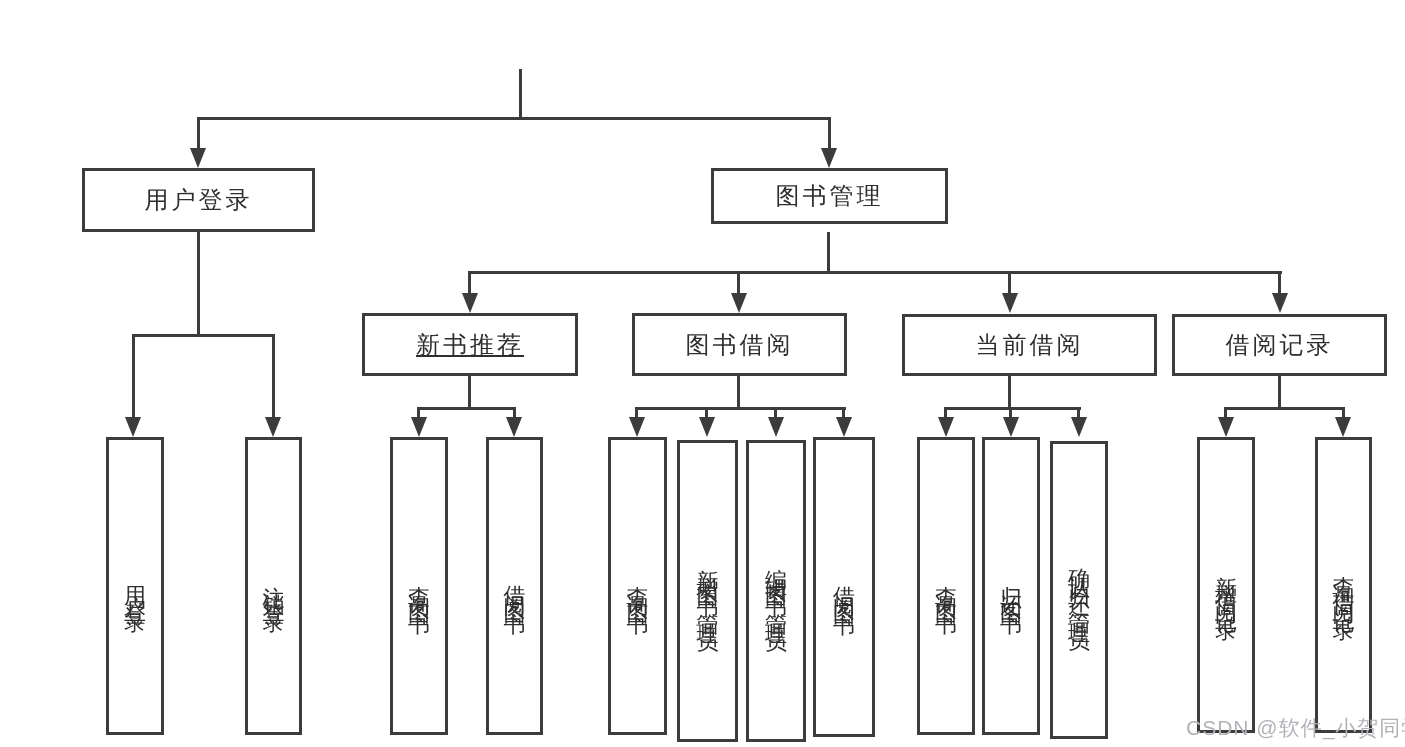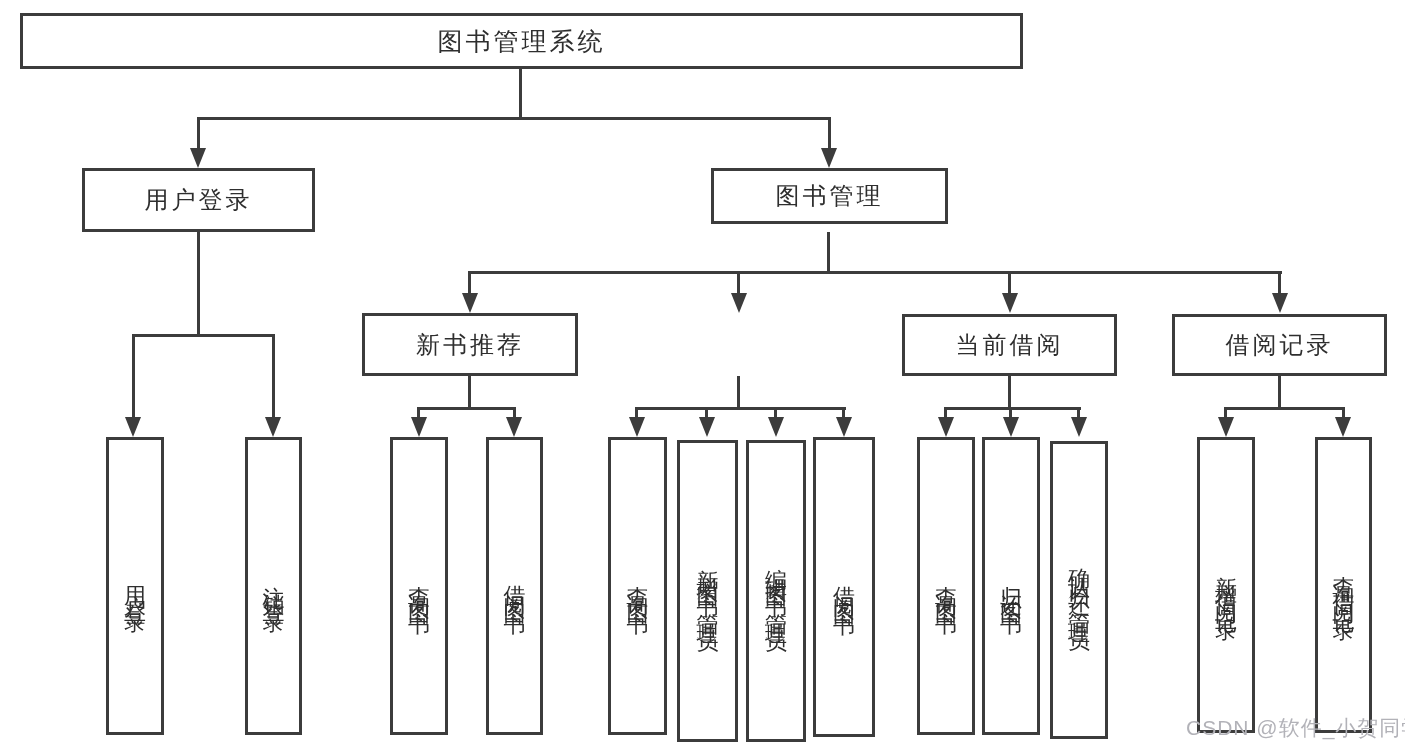--- a/index.html
+++ b/index.html
@@ -29,38 +29,38 @@
   .watermark{
     position:absolute;left:1186px;top:714px;z-index:5;
     font-size:21px;letter-spacing:1px;color:#b2b2b8;white-space:nowrap;
   }
 </style>
 </head>
 <body>
 
 <div class="canvas">
 
-  <div class="box hbox root" style="left:20px;top:13px;width:1003px;height:56px;">
-    <span>图书管理系统</span>
-  </div>
 
   <div class="box hbox" style="left:82px;top:168px;width:233px;height:64px;">
     <span>用户登录</span>
   </div>
 
   <div class="box hbox" style="left:711px;top:168px;width:237px;height:56px;">
     <span>图书管理</span>
   </div>
 
-  <div class="box hbox" style="left:362px;top:313px;width:216px;height:63px;">
+  <div class="box hbox" style="left:362px;top:313px;width:216px;height:63px;text-decoration:underline;">
     <span>新书推荐</span>
   </div>
 
+  <div class="box hbox" style="left:632px;top:313px;width:215px;height:63px;">
+    <span>图书借阅</span>
+  </div>
 
-  <div class="box hbox" style="left:902px;top:314px;width:215px;height:62px;">
+  <div class="box hbox" style="left:902px;top:314px;width:255px;height:62px;">
     <span>当前借阅</span>
   </div>
 
   <div class="box hbox" style="left:1172px;top:314px;width:215px;height:62px;">
     <span>借阅记录</span>
   </div>
 
   <div class="box vbox" style="left:106px;top:437px;width:58px;height:298px;">
     <span class="vtext">用户登录</span>
   </div>

